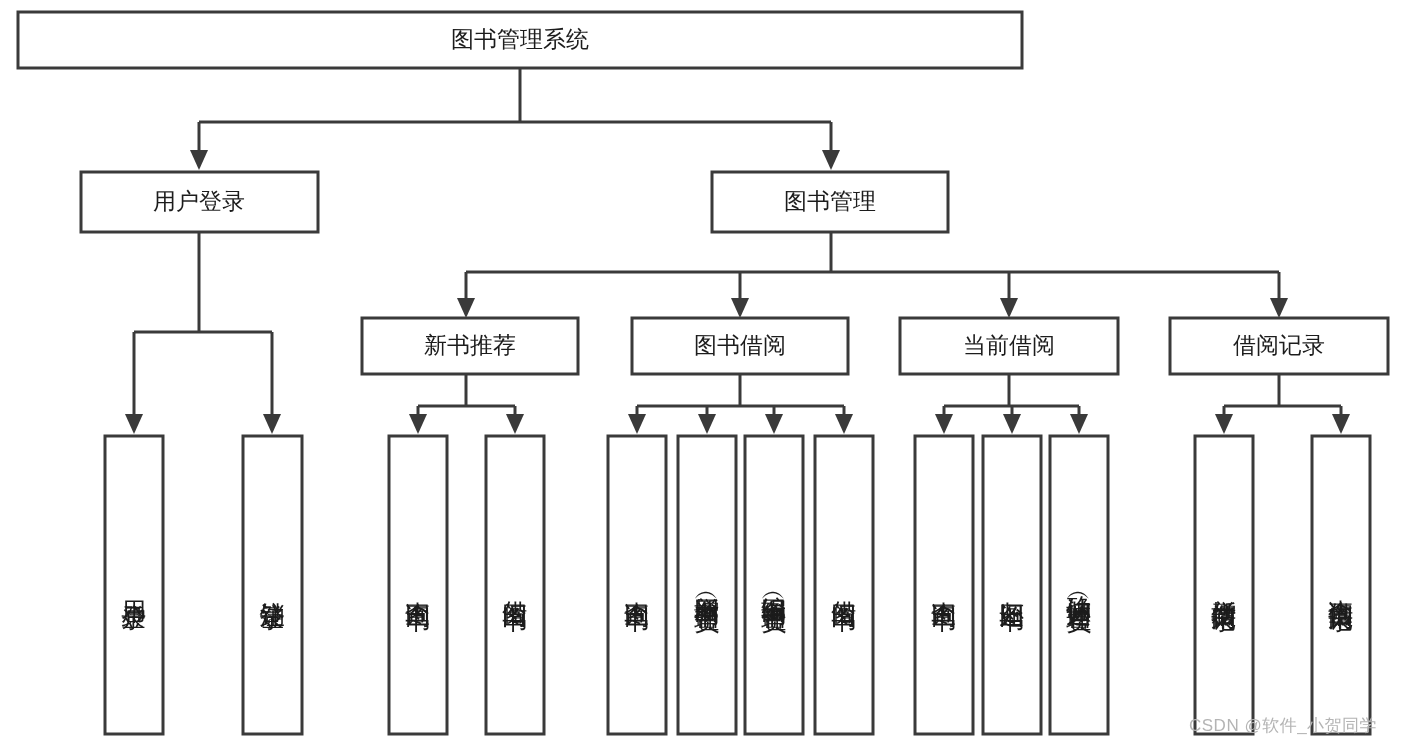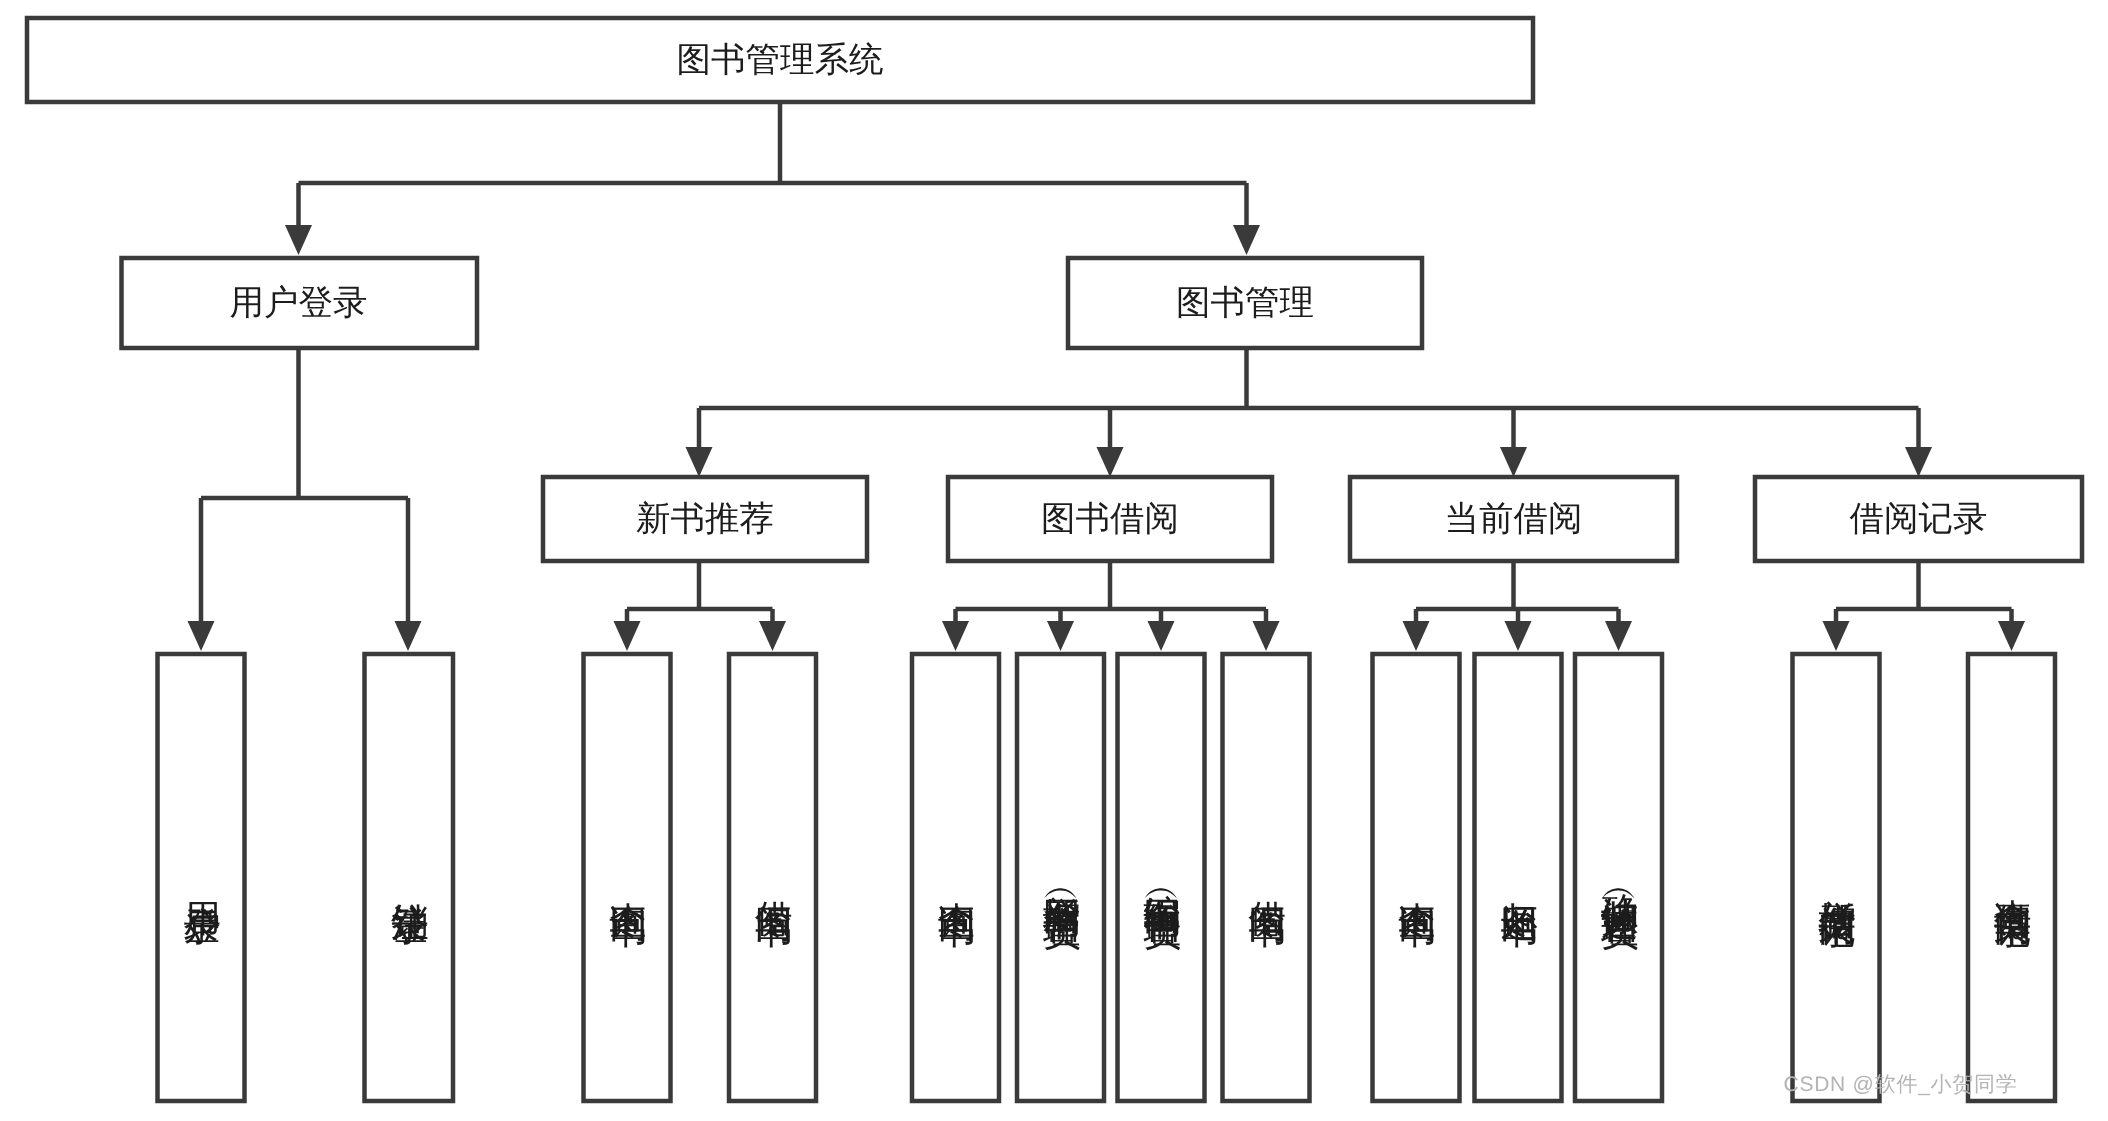--- a/index.html
+++ b/index.html
@@ -63,21 +63,21 @@
     color: #1c1c1c;
     text-align: center;
     white-space: nowrap;
     pointer-events: none;
   }
   .watermark {
     position: absolute;
     left: 1189px;
     top: 714px;
     font-family: "Liberation Sans", "DejaVu Sans", sans-serif;
-    font-size: 14px;
+    font-size: 17px;
     color: #b4b4b4;
     white-space: nowrap;
     letter-spacing: 0.5px;
   }
 </style>
 </head>
 <body>
 
 <div id="diagram-root">
 

